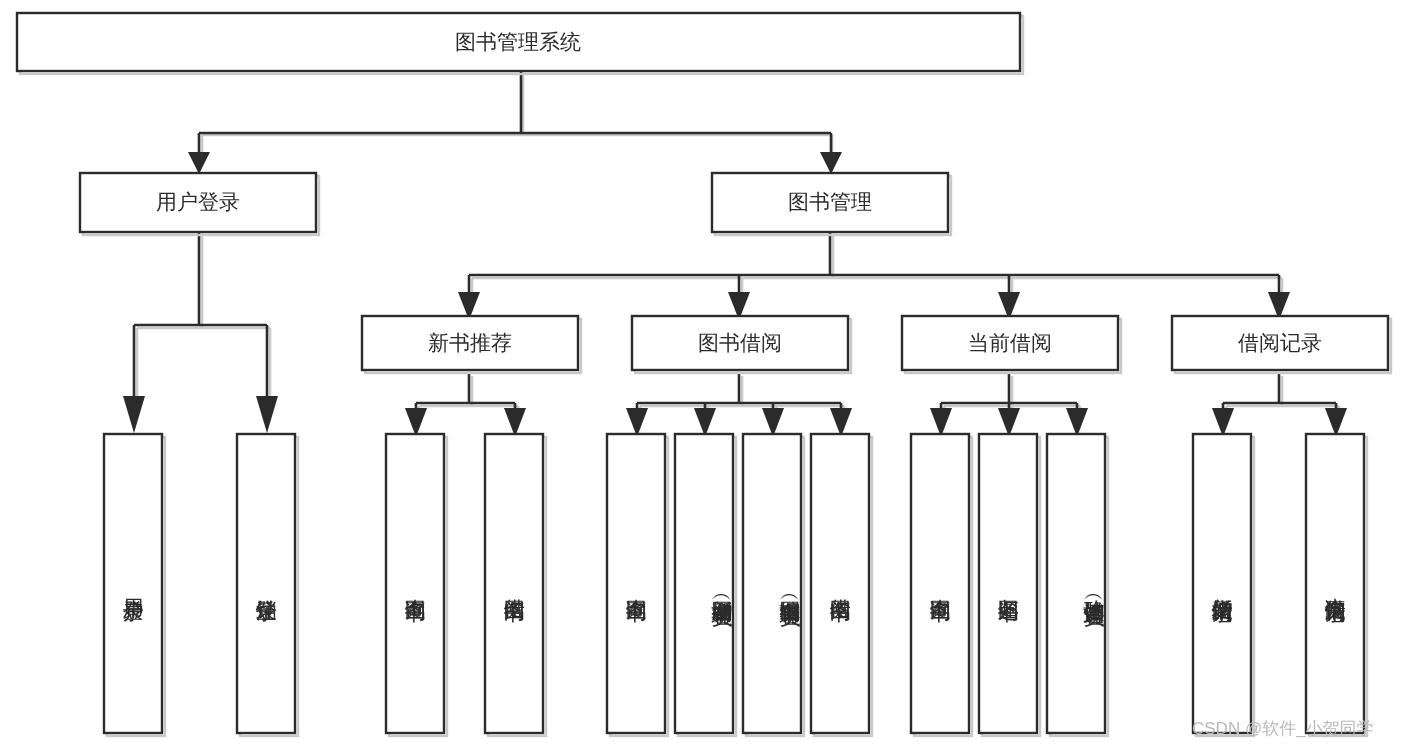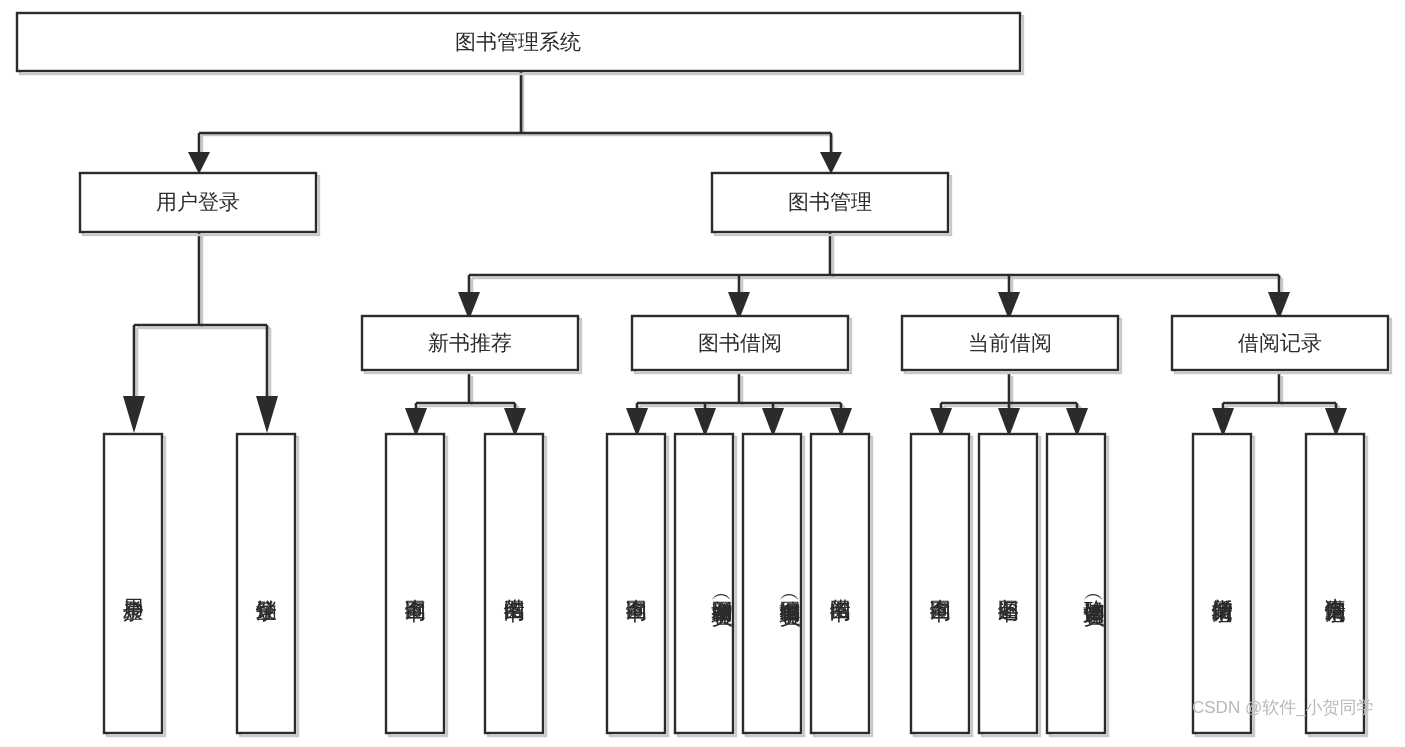--- a/index.html
+++ b/index.html
@@ -260,15 +260,15 @@
   <div class="vlabel" style="left:743px; top:434px; width:58px; height:299px; align-items:flex-start; padding-top:8px; box-sizing:border-box;">编辑图书（管理员）</div>
   <div class="vlabel" style="left:811px; top:434px; width:58px; height:299px;">借阅图书</div>
 
   <div class="vlabel" style="left:911px; top:434px; width:58px; height:299px;">查询图书</div>
   <div class="vlabel" style="left:979px; top:434px; width:58px; height:299px;">归还图书</div>
   <div class="vlabel" style="left:1047px; top:434px; width:58px; height:299px; align-items:flex-start; padding-top:8px; box-sizing:border-box;">确认归还（管理员）</div>
 
   <div class="vlabel" style="left:1193px; top:434px; width:58px; height:299px;">新增借阅记录</div>
   <div class="vlabel" style="left:1306px; top:434px; width:58px; height:299px;">查询借阅记录</div>
 
-  <div class="watermark-text" style="left:1192px; top:696px;">CSDN @软件_小贺同学</div>
+  <div class="watermark-text" style="left:1192px; top:717px;">CSDN @软件_小贺同学</div>
 
 </div>
 
 </body></html>

